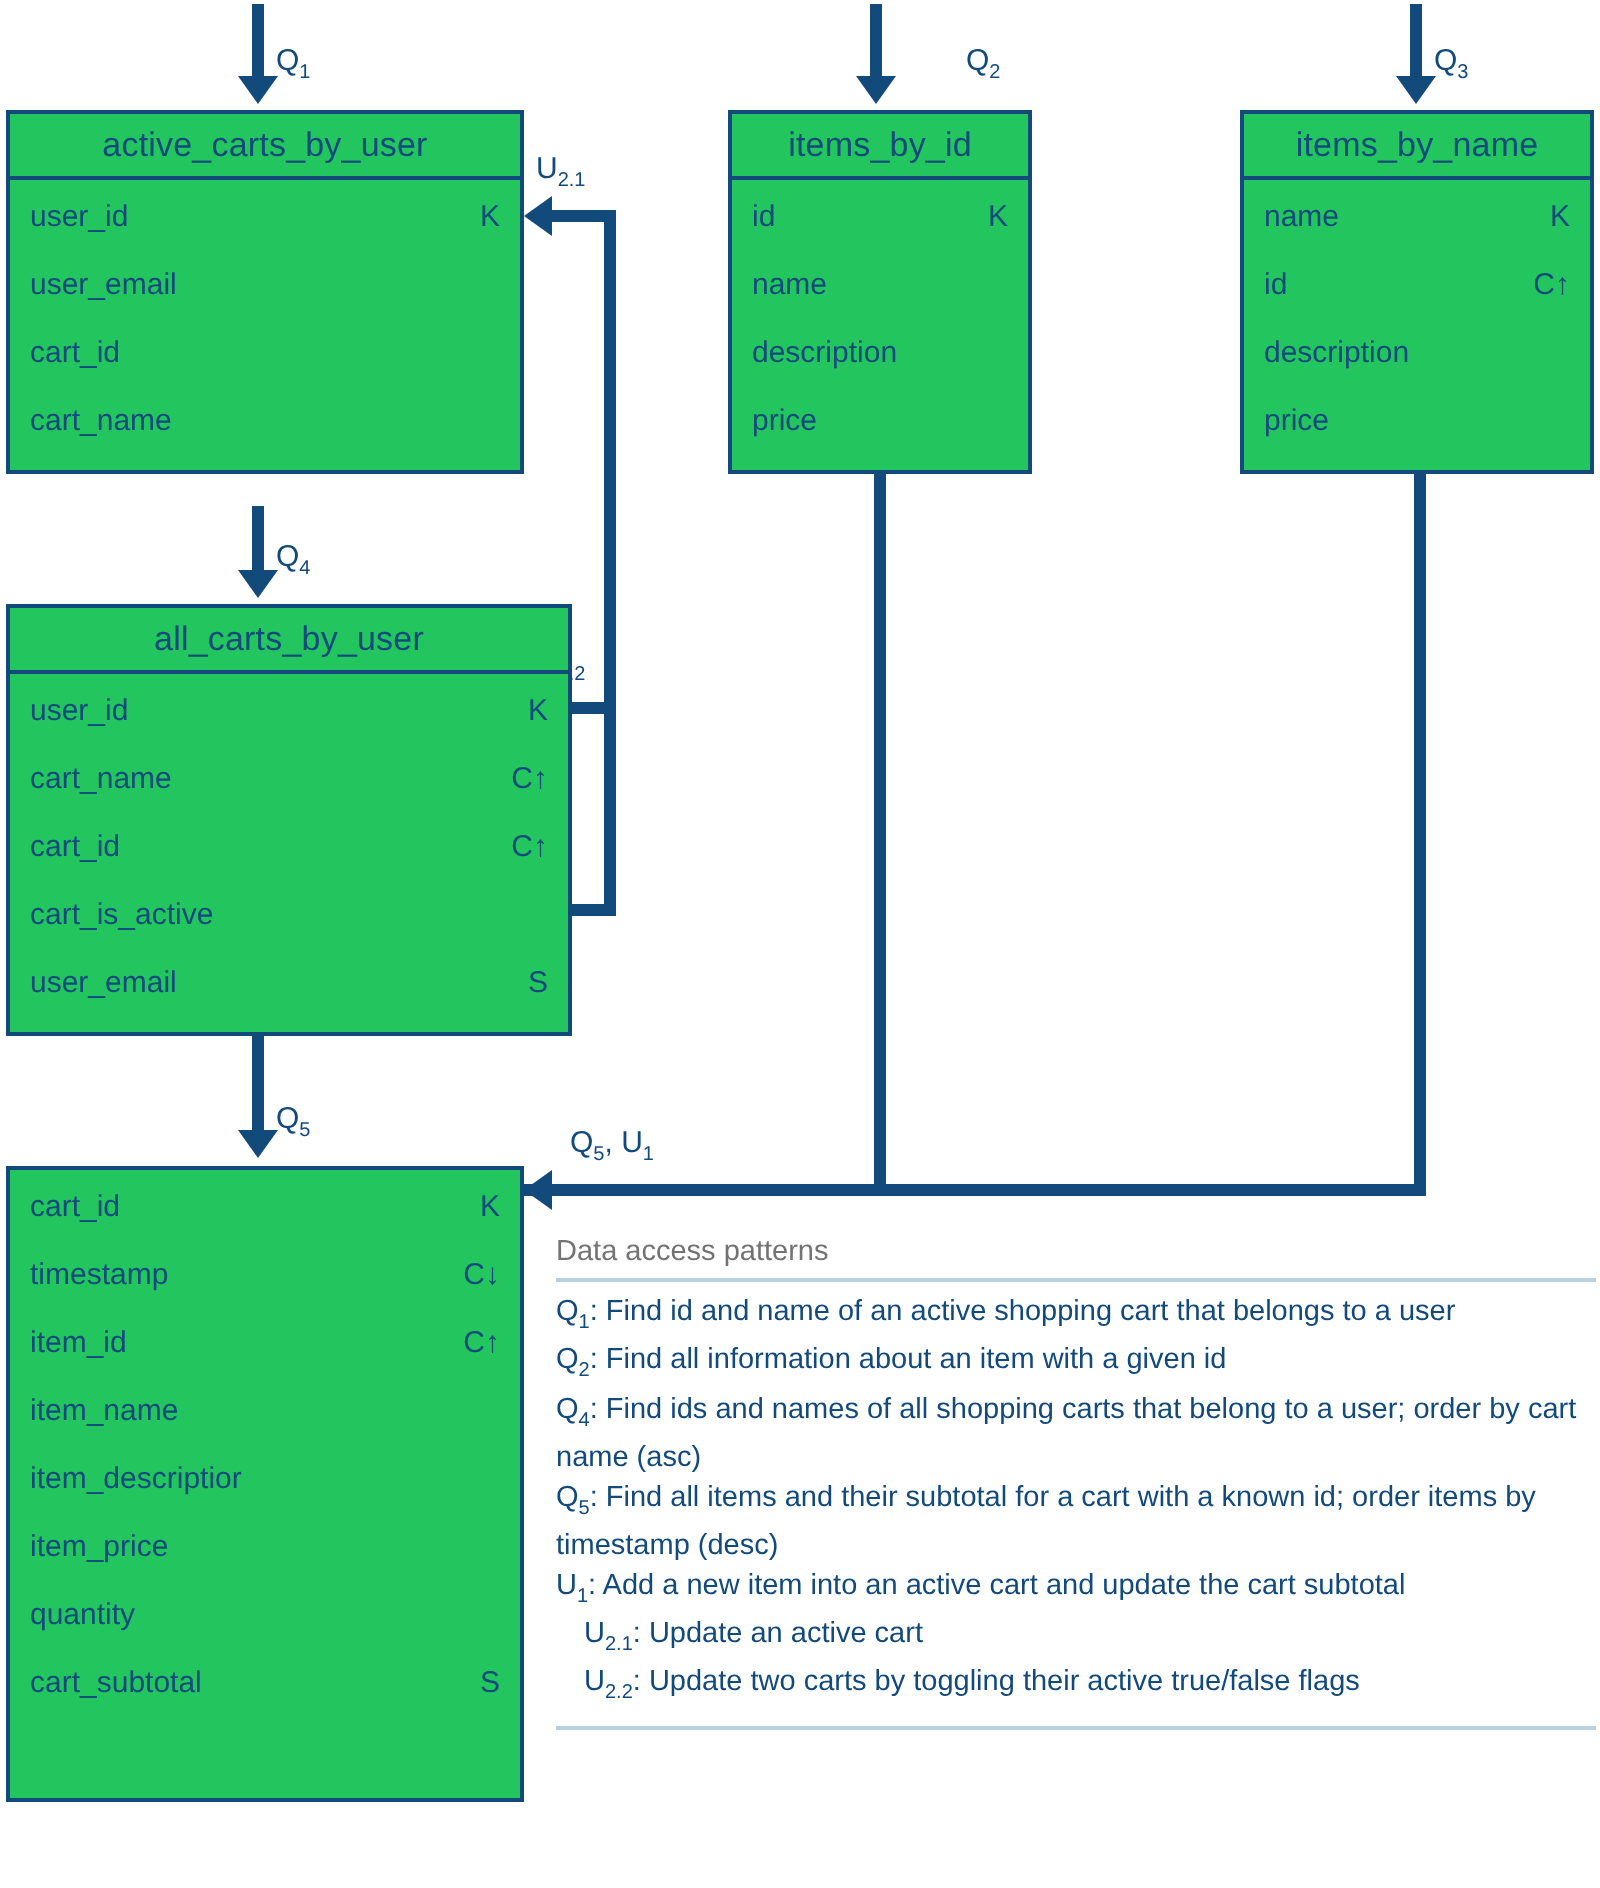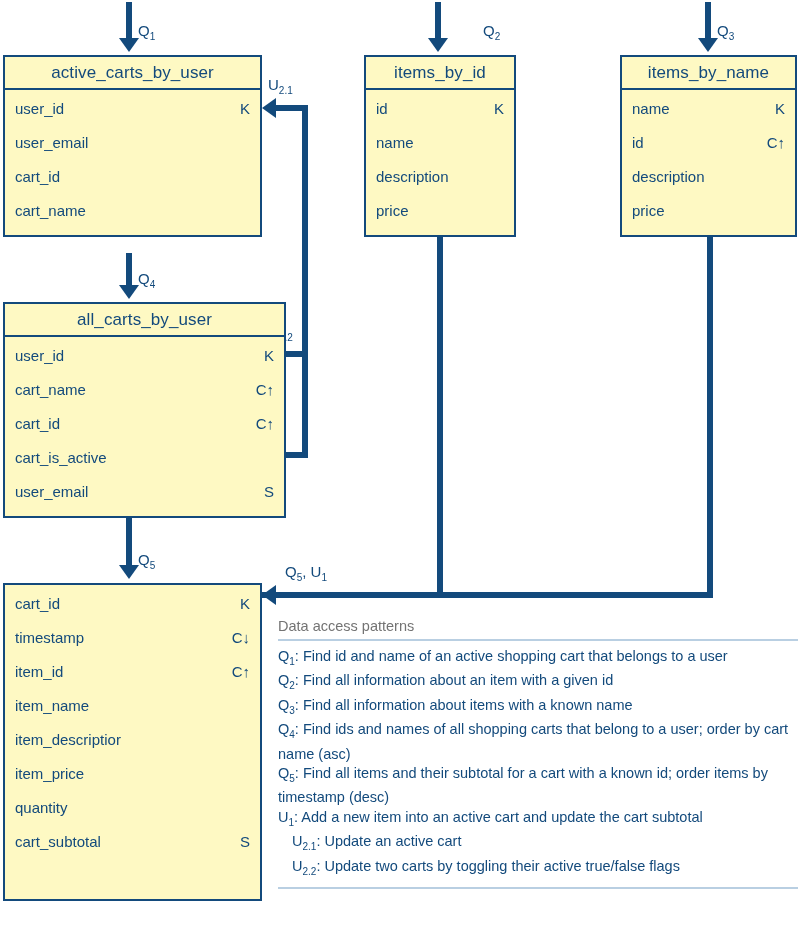--- a/index.html
+++ b/index.html
@@ -4,21 +4,21 @@
 <style>
   html,body{margin:0;padding:0;background:#ffffff;}
   body{
     width:800px;height:944px;position:relative;overflow:hidden;
     font-family:"Liberation Sans","DejaVu Sans",sans-serif;
     color:#134a7c;
   }
   .stage{position:absolute;left:0;top:0;width:800px;height:944px;}
 
   
-  .tbl{position:absolute;box-sizing:border-box;border:2px solid #134a7c;background:#fef9c3;}
+  .tbl{position:absolute;box-sizing:border-box;border:2px solid #134a7c;background:#22c55e;}
   .tbl .hdr{
     box-sizing:border-box;height:33px;line-height:31px;
     border-bottom:2px solid #134a7c;
     text-align:center;font-size:17px;color:#134a7c;
     letter-spacing:.1px;
   }
   .tbl .rows{padding-top:2px;}
   .row{
     position:relative;height:34px;line-height:34px;
     padding:0 10px 0 10px;font-size:15px;color:#134a7c;
@@ -238,21 +238,20 @@
       </div>
     </div>
   </div>
 
   <div class="legend">
     <div class="ltitle">Data access patterns</div>
     <div class="rule"></div>
     <div id="legend-items">
         <div class="li"><span>Q</span><sub>1</sub><span>: Find id and name of an active shopping cart that belongs to a user</span></div>
         <div class="li"><span>Q</span><sub>2</sub><span>: Find all information about an item with a given id</span></div>
-        <div class="li"><span>Q</span><sub>3</sub><span>: Find all information about items with a known name</span></div>
         <div class="li"><span>Q</span><sub>4</sub><span>: Find ids and names of all shopping carts that belong to a user; order by cart name (asc)</span></div>
         <div class="li"><span>Q</span><sub>5</sub><span>: Find all items and their subtotal for a cart with a known id; order items by timestamp (desc)</span></div>
         <div class="li"><span>U</span><sub>1</sub><span>: Add a new item into an active cart and update the cart subtotal</span></div>
         <div class="li ind"><span>U</span><sub>2.1</sub><span>: Update an active cart</span></div>
         <div class="li ind"><span>U</span><sub>2.2</sub><span>: Update two carts by toggling their active true/false flags</span></div>
       </div>
     <div class="rule bot"></div>
   </div>
 
   <div class="caption">Chebotko Diagram</div>

